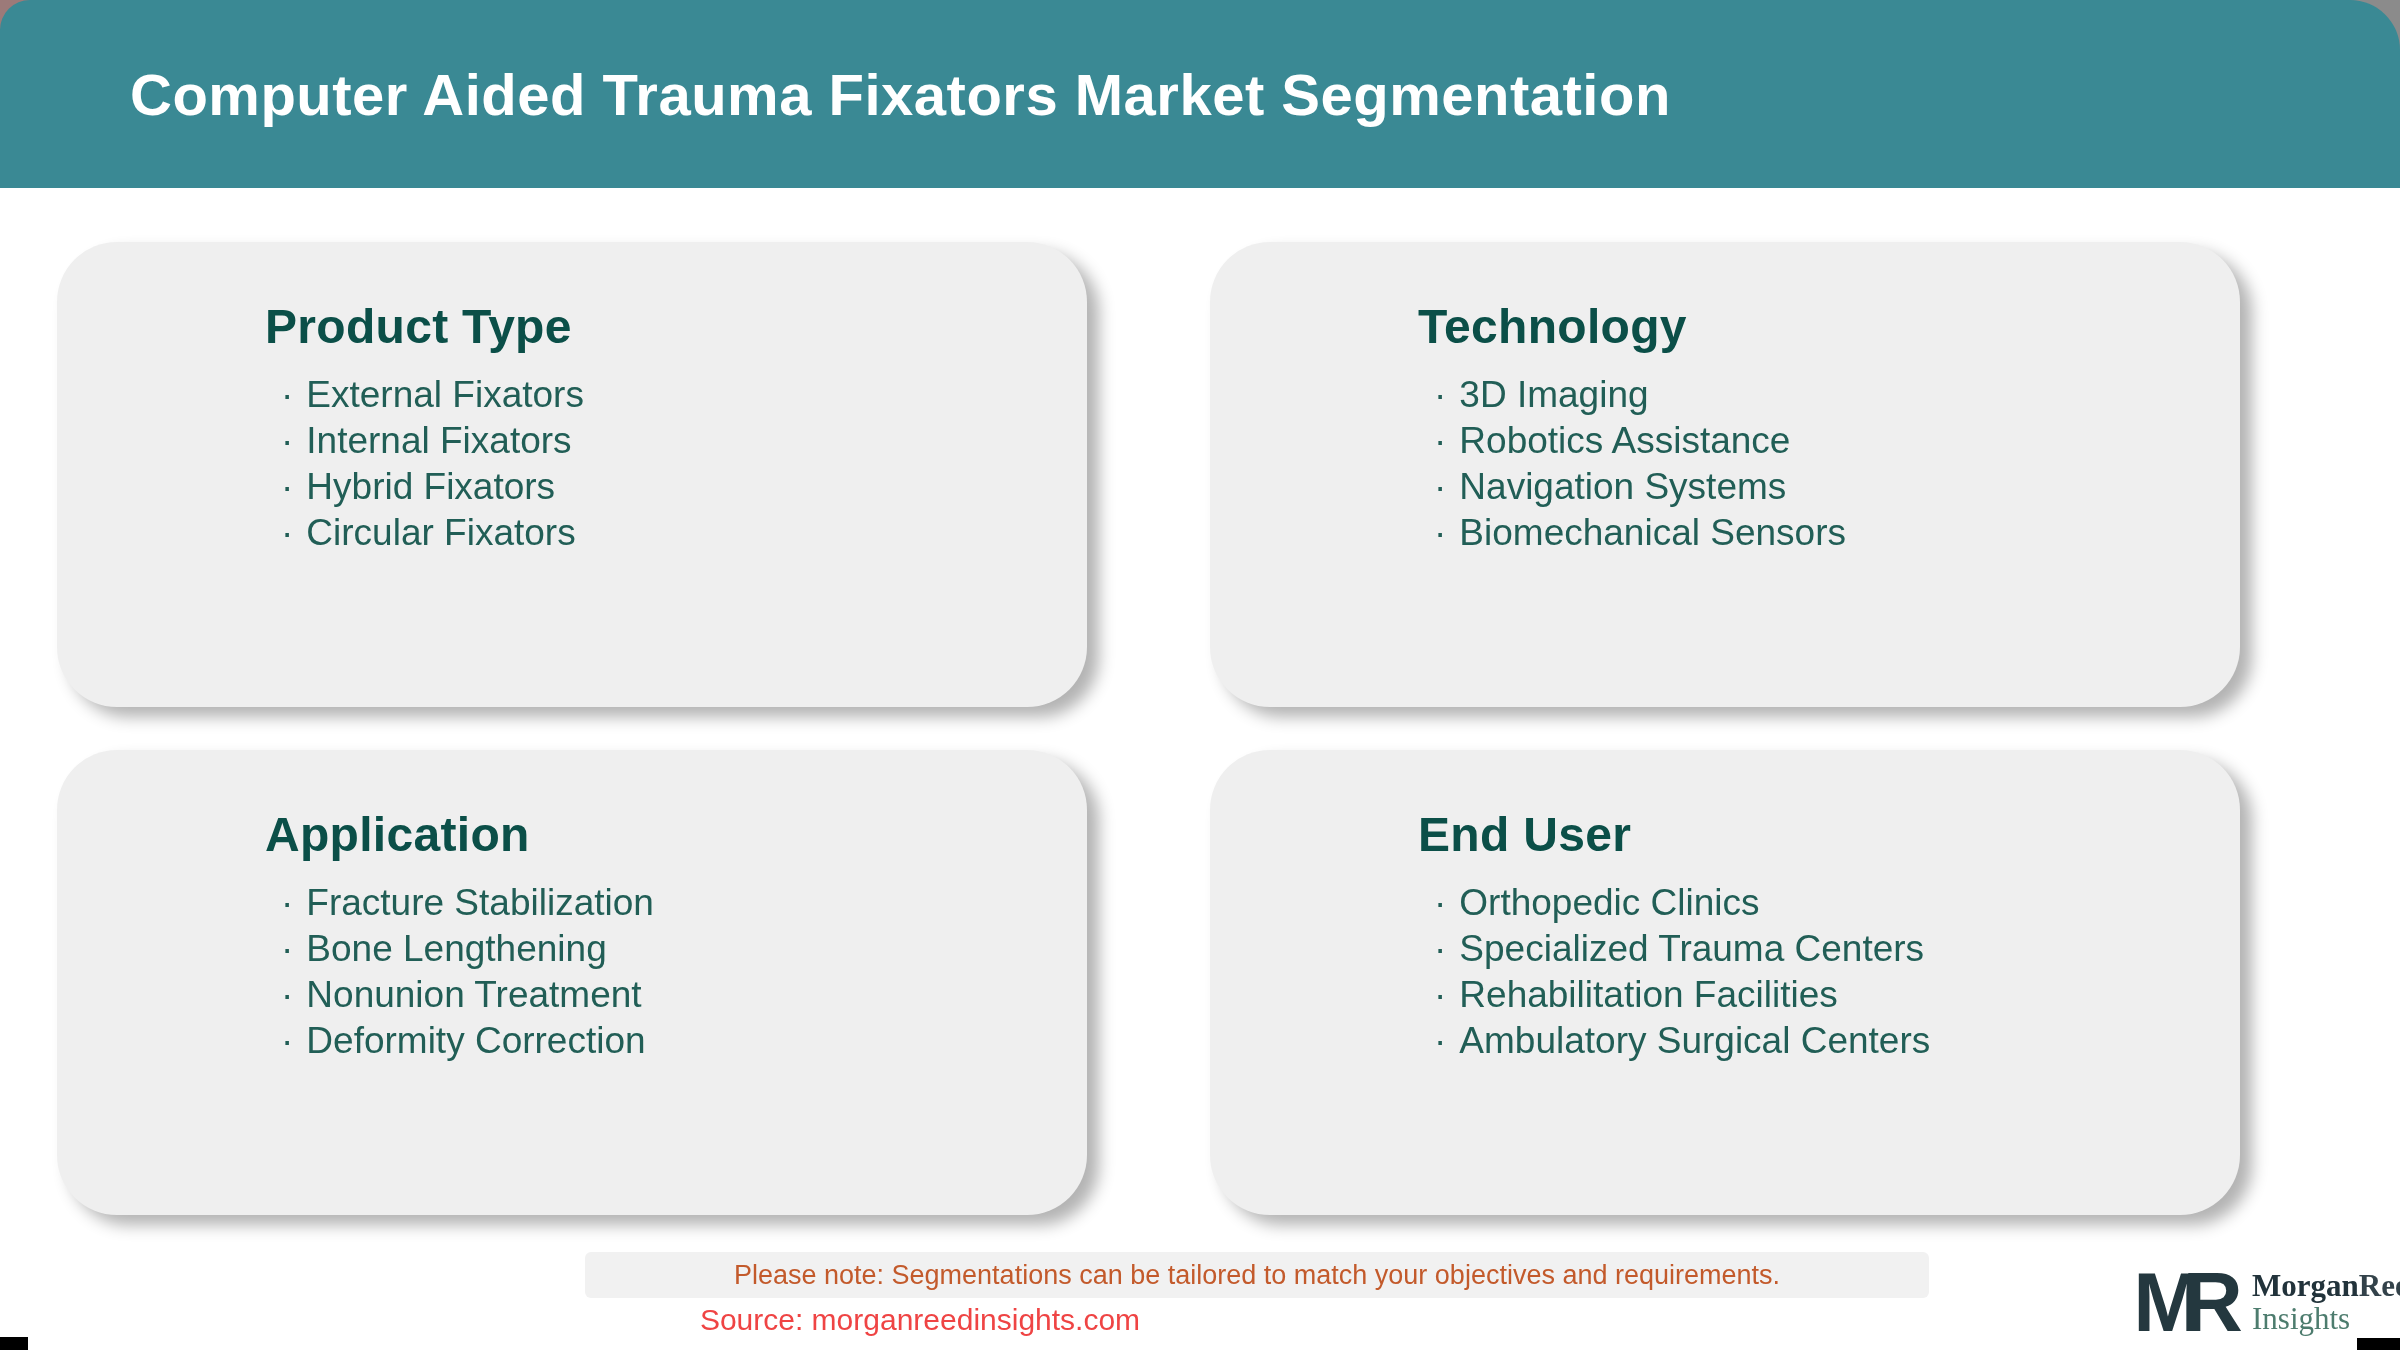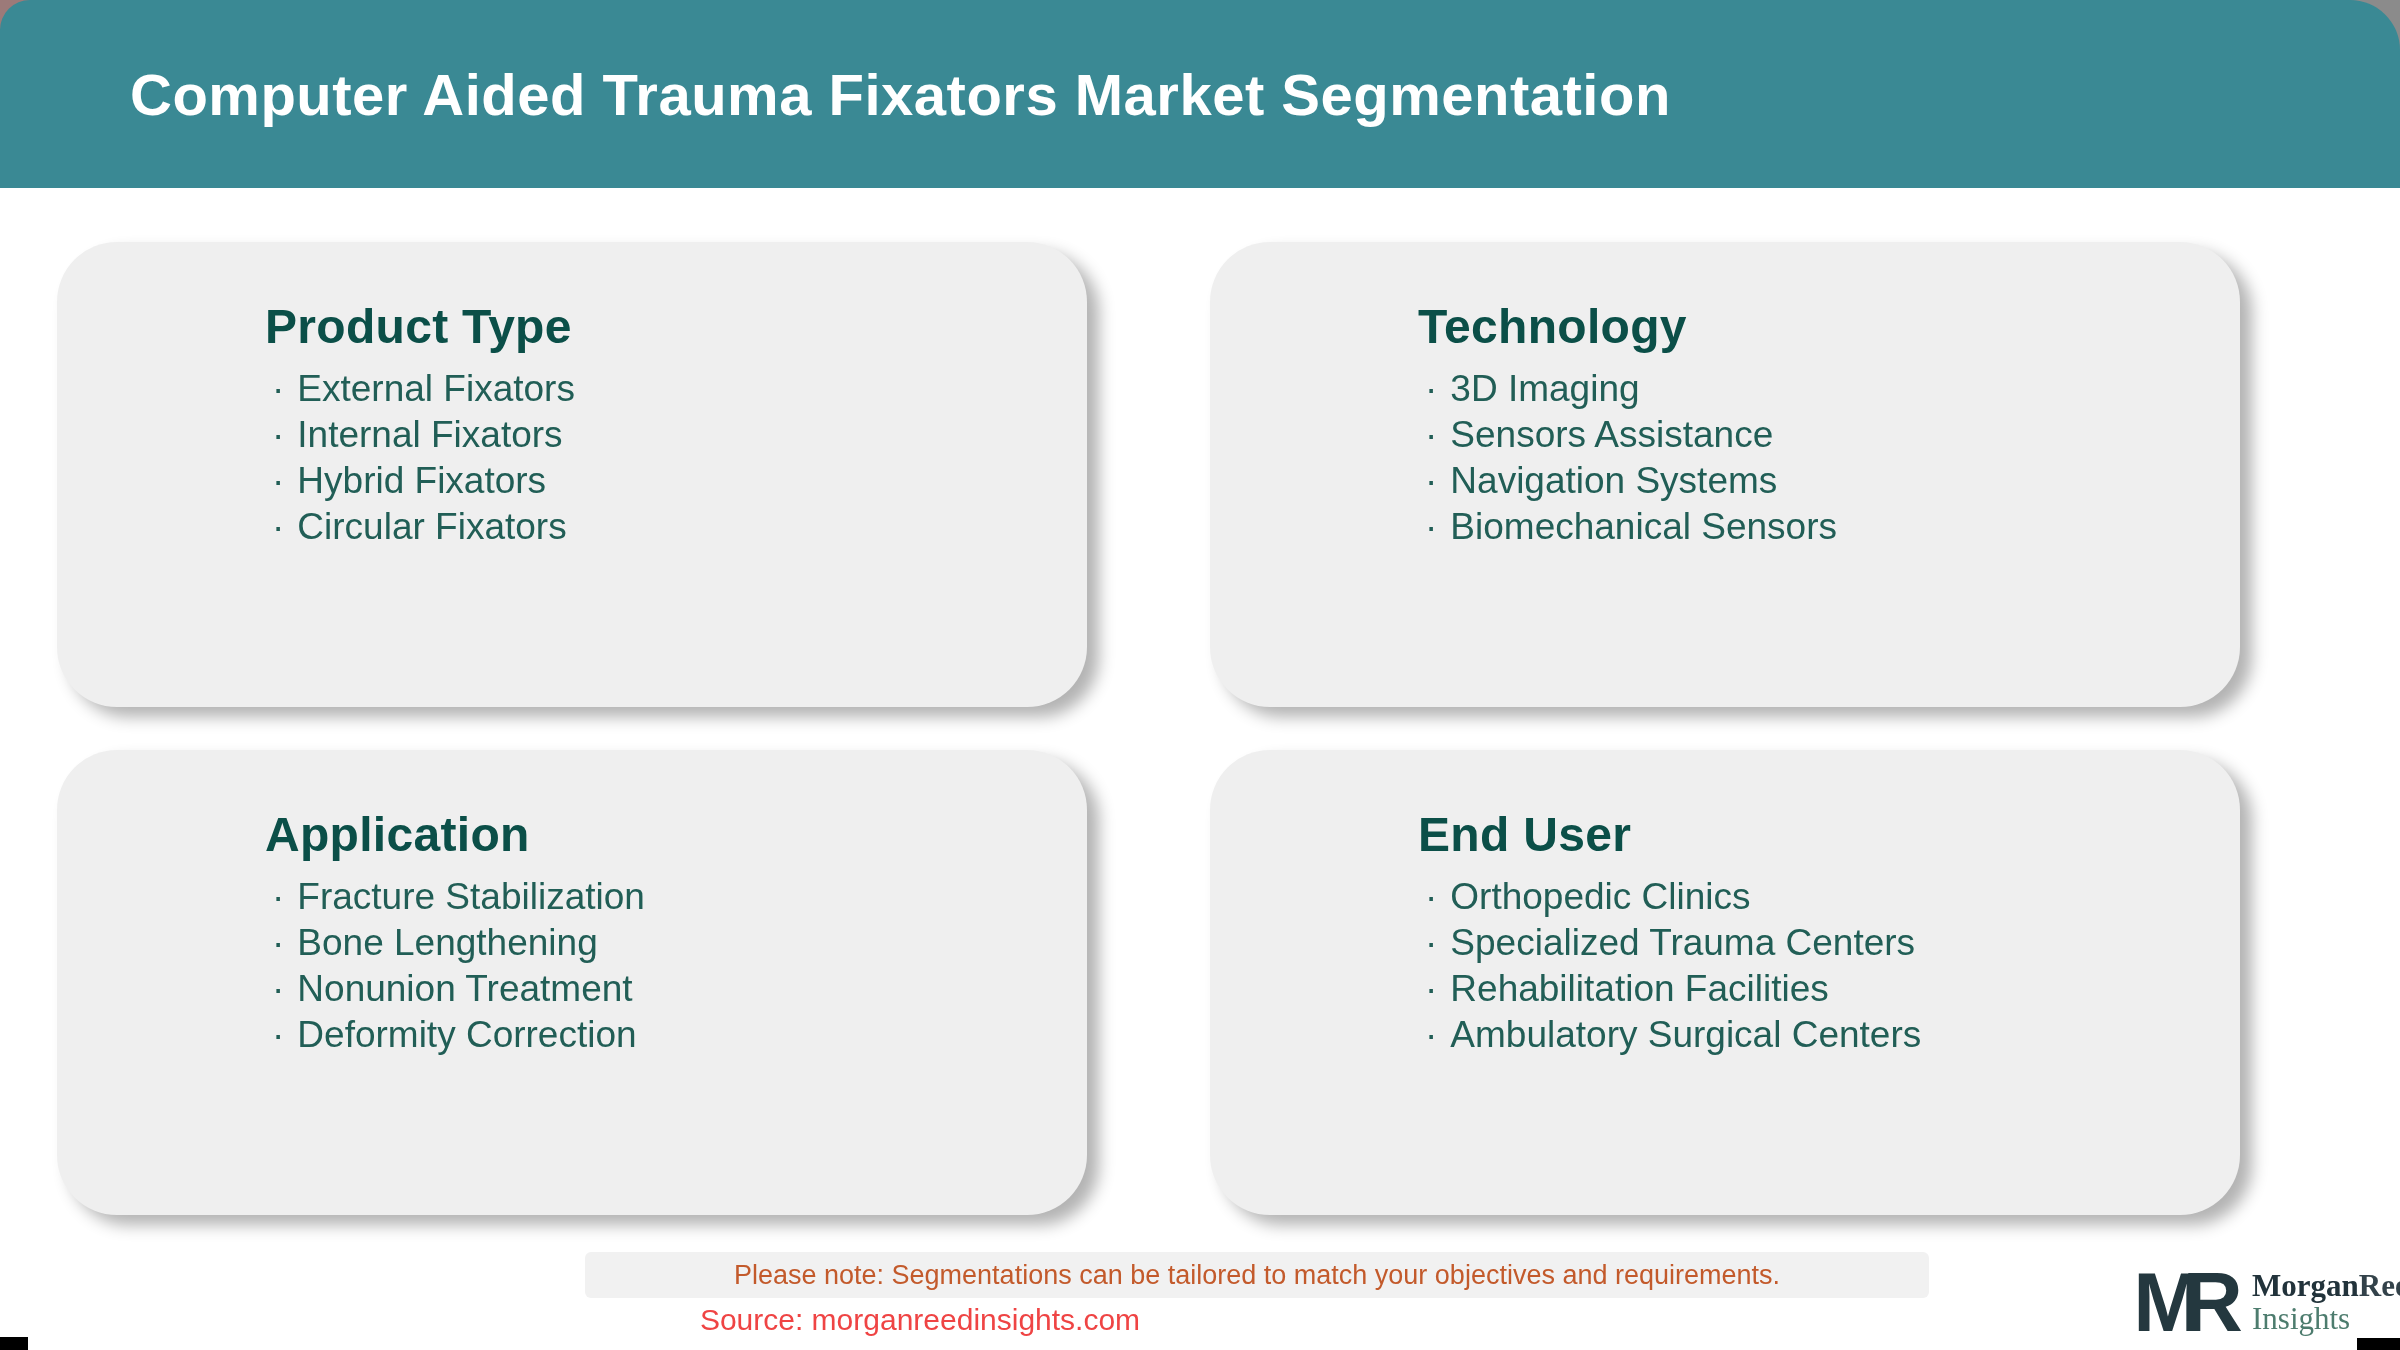--- a/index.html
+++ b/index.html
@@ -32,21 +32,21 @@
     z-index:1;
   }
   .card-1{left:57px;top:242px;}
   .card-2{left:1210px;top:242px;}
   .card-3{left:57px;top:750px;}
   .card-4{left:1210px;top:750px;}
   .card-title{
     color:#0b4f48;font-size:48px;font-weight:bold;line-height:1.2;
     margin:0 0 10px 0;letter-spacing:0.3px;
   }
-  .card-items{margin:7px;padding:0;list-style:none;}
+  .card-items{margin:16px;padding:0;list-style:none;}
   .card-item{
     color:#215e56;font-size:37px;line-height:46px;white-space:nowrap;
   }
   .card-item::before{content:"·";margin-right:13px;color:#215e56;}
   
   .note-bar{
     position:absolute;left:585px;top:1252px;width:1344px;height:46px;
     background:#f1f1f1;border-radius:6px;
     display:flex;align-items:center;justify-content:center;z-index:1;
   }
@@ -86,21 +86,21 @@
     <li class="card-item">Internal Fixators</li>
     <li class="card-item">Hybrid Fixators</li>
     <li class="card-item">Circular Fixators</li>
   </ul>
 </div>
 
 <div class="card card-2">
   <h2 class="card-title">Technology</h2>
   <ul class="card-items">
     <li class="card-item">3D Imaging</li>
-    <li class="card-item">Sensors Assistance</li>
+    <li class="card-item">Robotics Assistance</li>
     <li class="card-item">Navigation Systems</li>
     <li class="card-item">Biomechanical Sensors</li>
   </ul>
 </div>
 
 <div class="card card-3">
   <h2 class="card-title">Application</h2>
   <ul class="card-items">
     <li class="card-item">Fracture Stabilization</li>
     <li class="card-item">Bone Lengthening</li>

